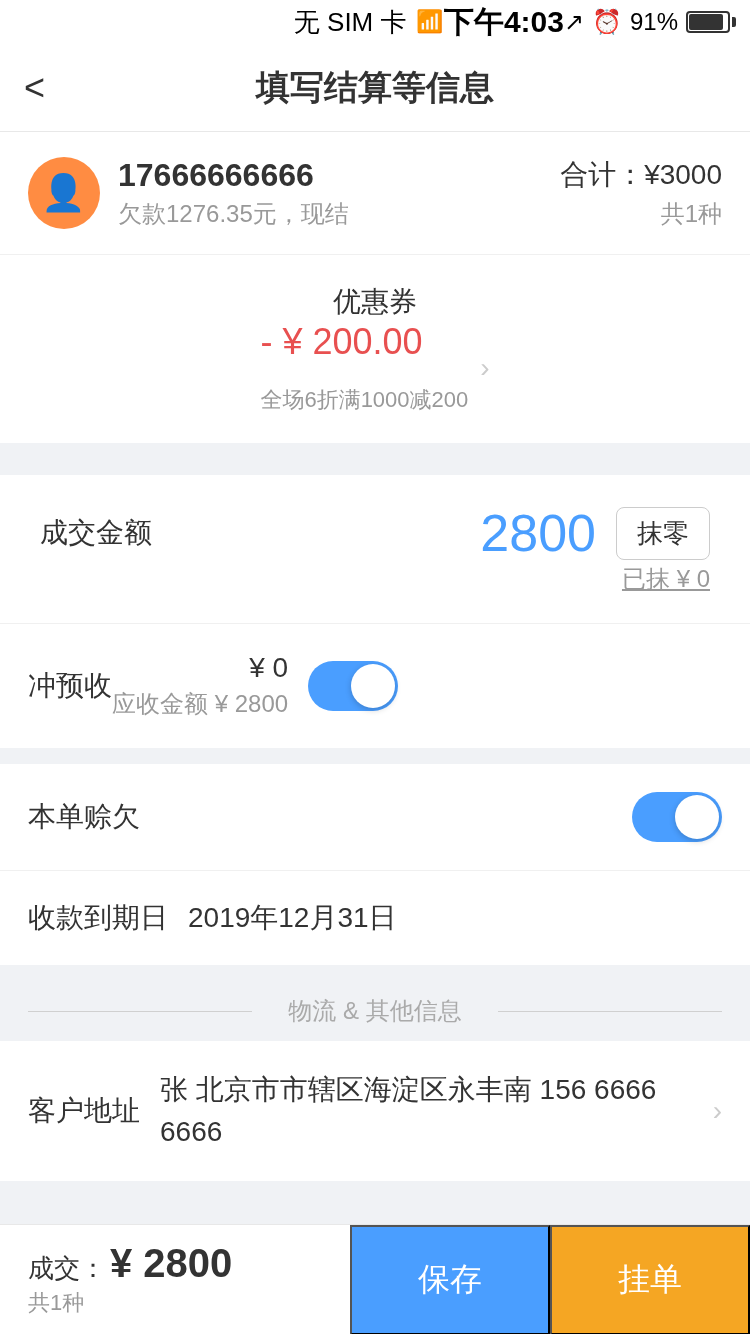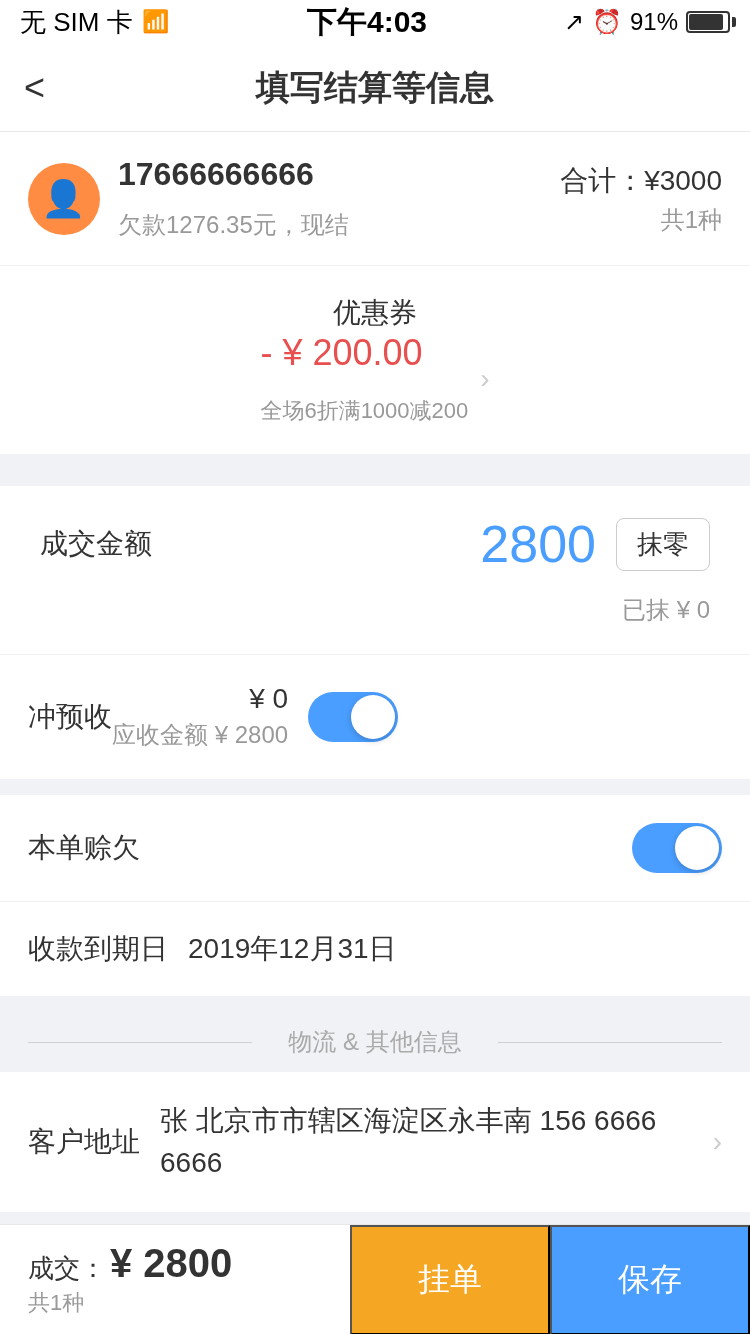--- a/index.html
+++ b/index.html
@@ -12,21 +12,21 @@
       position: relative;
       font-size: 28px;
     }
 
     
     .status-bar {
       height: 44px;
       background: #fff;
       display: flex;
       align-items: center;
-      justify-content: space-between;
+      justify-content: flex-end;
       padding: 0 20px;
       font-size: 26px;
       font-weight: 500;
     }
     .status-left { display: flex; align-items: center; gap: 10px; }
     .status-center { font-size: 30px; font-weight: 600; }
     .status-right { display: flex; align-items: center; gap: 8px; font-size: 24px; }
     .battery {
       width: 44px; height: 22px; border: 2px solid #333; border-radius: 4px;
       position: relative; display: inline-flex; align-items: center;
@@ -89,21 +89,21 @@
     .avatar {
       width: 72px; height: 72px; border-radius: 50%;
       background: #ff8c42;
       display: flex; align-items: center; justify-content: center;
       font-size: 36px; color: #fff;
     }
     .customer-info .phone {
       font-size: 32px; font-weight: 600; color: #333;
     }
     .customer-info .debt {
-      font-size: 24px; color: #999; margin-top: 16px;
+      font-size: 24px; color: #999; margin-top: 4px;
     }
     .customer-right {
       text-align: right;
     }
     .customer-right .total {
       font-size: 28px; color: #333;
     }
     .customer-right .count {
       font-size: 24px; color: #999; margin-top: 4px;
     }
@@ -177,22 +177,23 @@
       border-radius: 8px;
       padding: 8px 20px;
       font-size: 26px;
       color: #333;
       background: #fff;
       cursor: pointer;
     }
     .amount-sub {
       font-size: 24px;
       color: #999;
-      margin-top: 20px;
+      margin-top: 0;
       text-align: right;
+      text-decoration: underline;
     }
 
     
     .precharge-section {
       background: #fff;
       padding: 28px 28px;
       border-top: 1px solid #f0f0f0;
     }
     .precharge-row {
       display: flex;
@@ -486,15 +487,15 @@
 </div>
 
 <div class="bottom-bar">
   <div class="bottom-summary">
     <div style="display:flex; align-items:baseline; gap:4px;">
       <span class="deal-label">成交：</span>
       <span class="deal-amount" style="font-size:40px; font-weight:600;">¥ 2800</span>
     </div>
     <div class="deal-count">共1种</div>
   </div>
+  <button class="bottom-btn btn-save">保存</button>
   <button class="bottom-btn btn-hold">挂单</button>
-  <button class="bottom-btn btn-save">保存</button>
 </div>
 
 </body></html>

